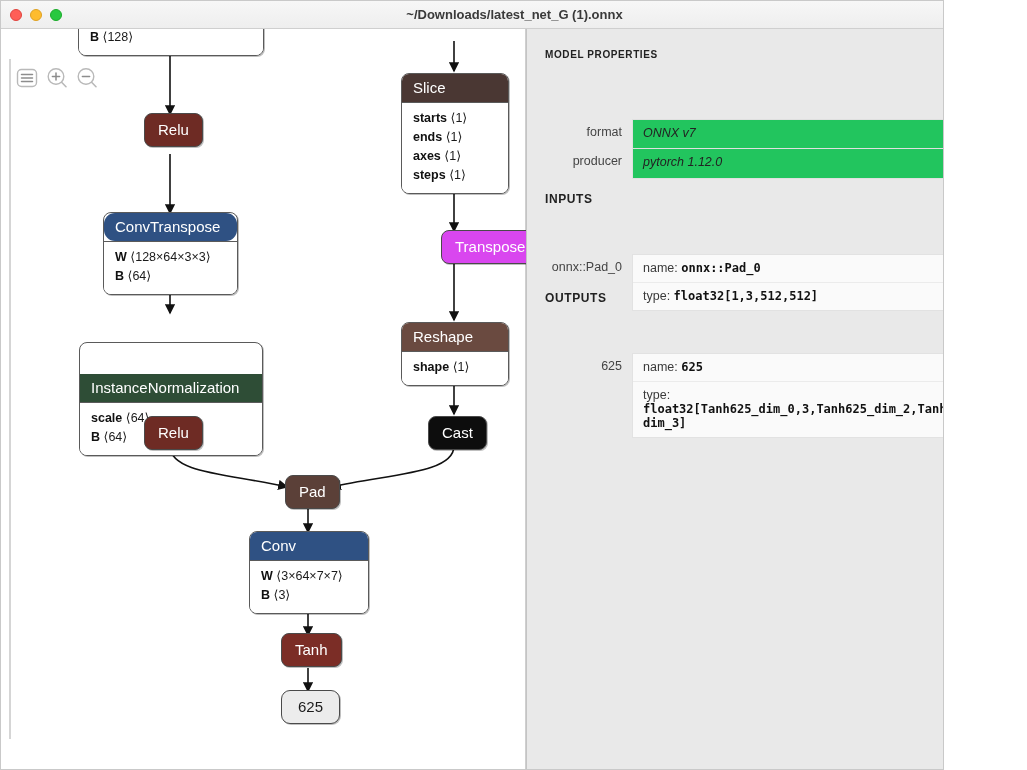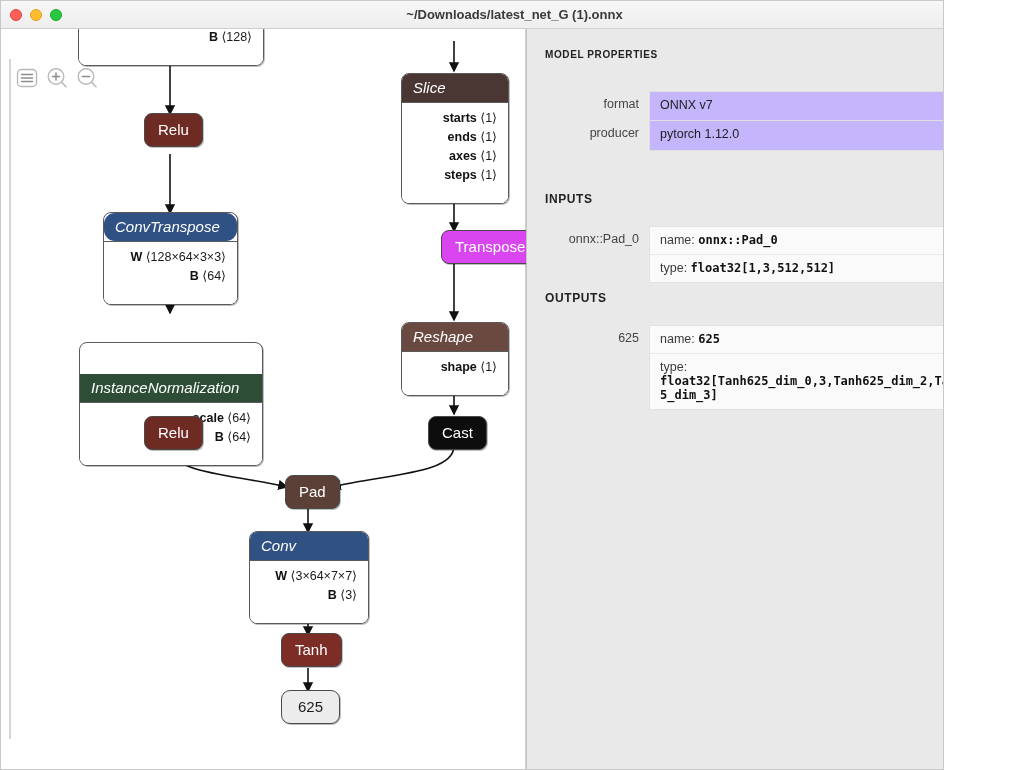--- a/index.html
+++ b/index.html
@@ -69,27 +69,25 @@
     background: #ffffff;
     box-shadow: 1px 1px 0 rgba(0,0,0,0.25);
     overflow: hidden;
   }
   .node-header {
     font-size: 15px;
     color: #ffffff;
     padding: 5px 11px 6px 11px;
     white-space: nowrap;
     line-height: 1.15;
-    font-style: italic;
   }
   .node-body {
     background: #ffffff;
-    padding: 6px 11px 18px 11px;
+    padding: 6px 11px 8px 11px;
     border-top: 1px solid #5a5a5a;
-    text-align: right;
   }
   .attr {
     font-size: 12.5px; color: #111; white-space: nowrap;
     line-height: 1.52;
   }
   .attr b { font-weight: bold; }
   .attr .dims { font-weight: normal; color: #1a1a1a; }
 
   
   .pill {
@@ -139,34 +137,35 @@
     position: absolute; right: 1px; top: 10px;
     width: 2px; height: 210px; background: #cfcfcf;
   }
 
   .section-label {
     position: absolute; left: 18px;
     font-size: 12px; font-weight: bold; letter-spacing: 0.6px; color: #222;
   }
 
   .prop-row {
-    position: absolute; left: 17px; right: 22px;
-    display: flex; align-items: flex-start;
+    position: absolute; left: 0; right: 22px;
+    display: flex; align-items: flex-start; margin-top: 28px;
   }
   .prop-key {
     width: 105px; flex: 0 0 105px; text-align: right;
     font-size: 12.5px; color: #444; padding-top: 6px; padding-right: 10px;
   }
   .prop-val {
     flex: 1 1 auto;
-    background: #c4b5fd;
+    background: #22c55e;
     border: 1px solid #e0e0e0;
     font-size: 12.5px; color: #222;
     padding: 6px 10px 9px 10px;
     min-height: 25px;
+    font-style: italic;
   }
 
   .io-card {
     flex: 1 1 auto;
     background: #fafafa;
     border: 1px solid #e2e2e2;
   }
   .io-line {
     position: relative;
     padding: 6px 24px 7px 10px;

